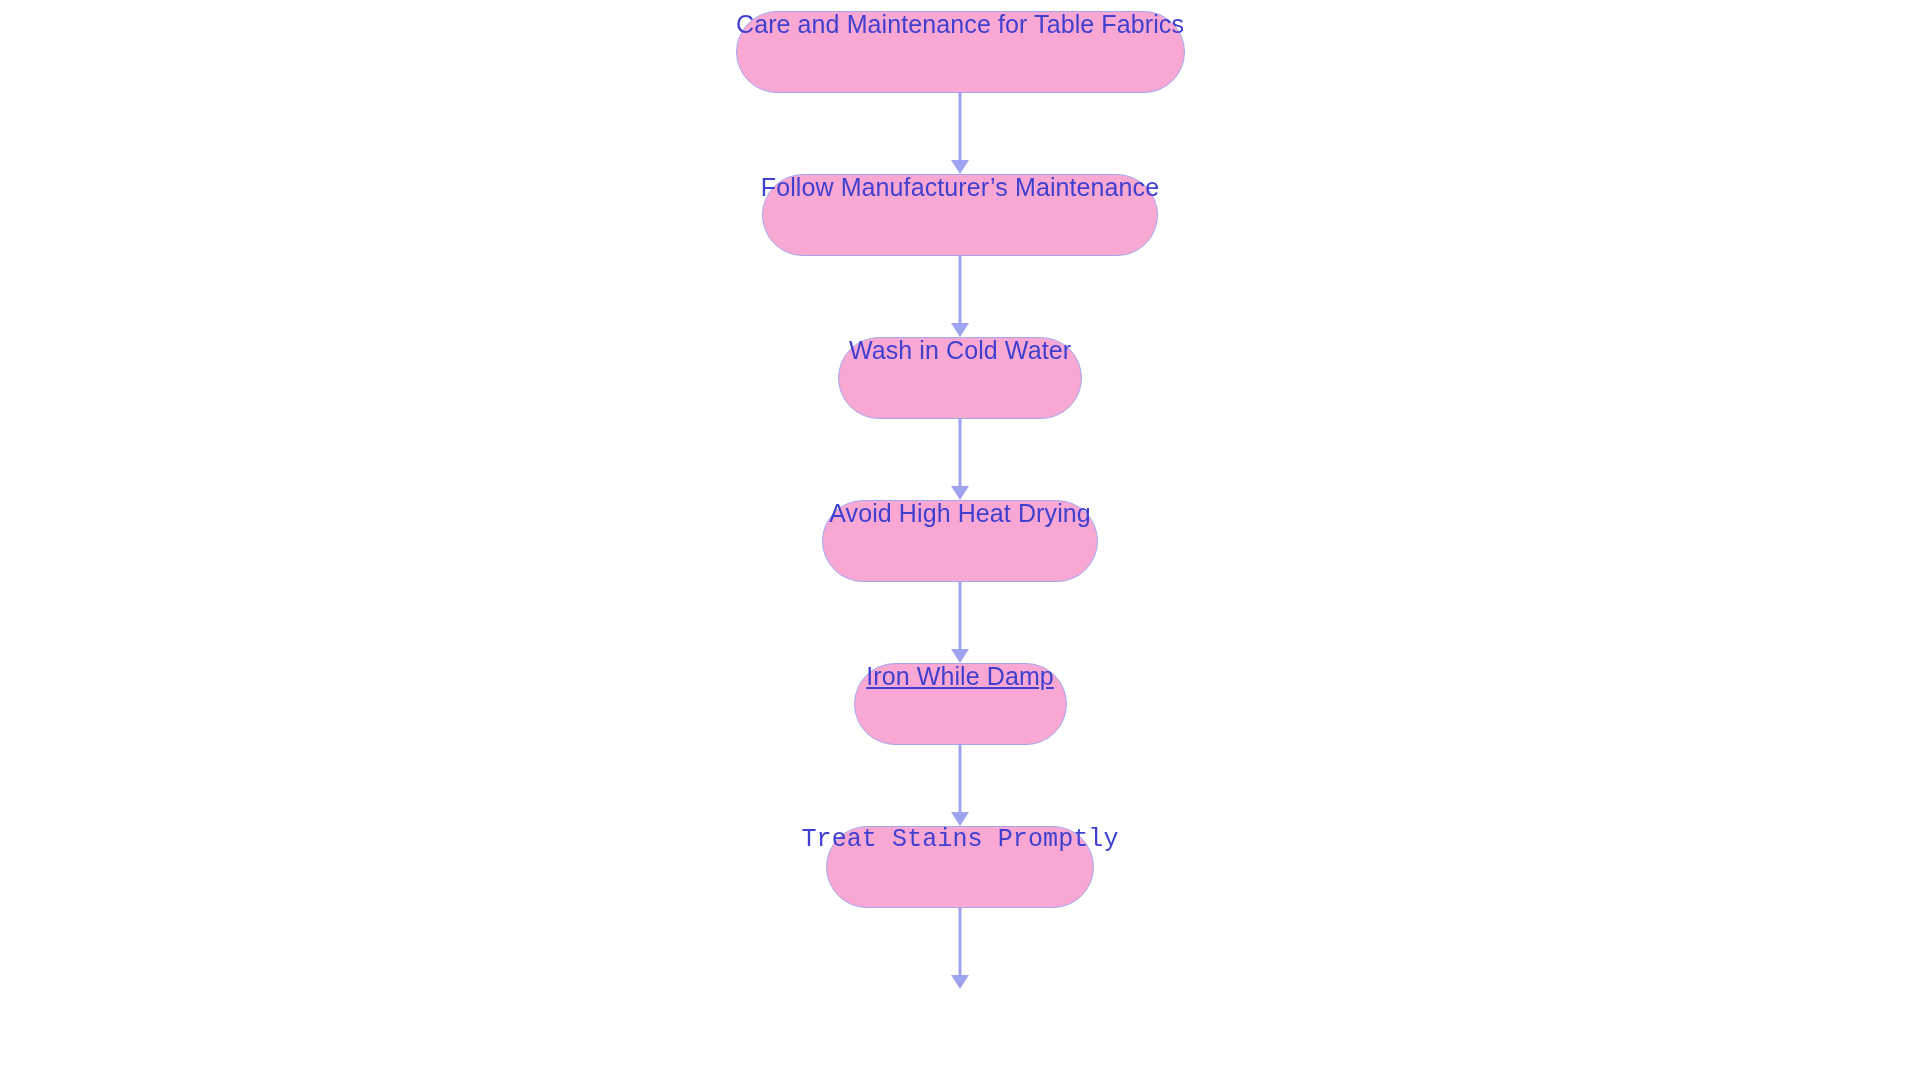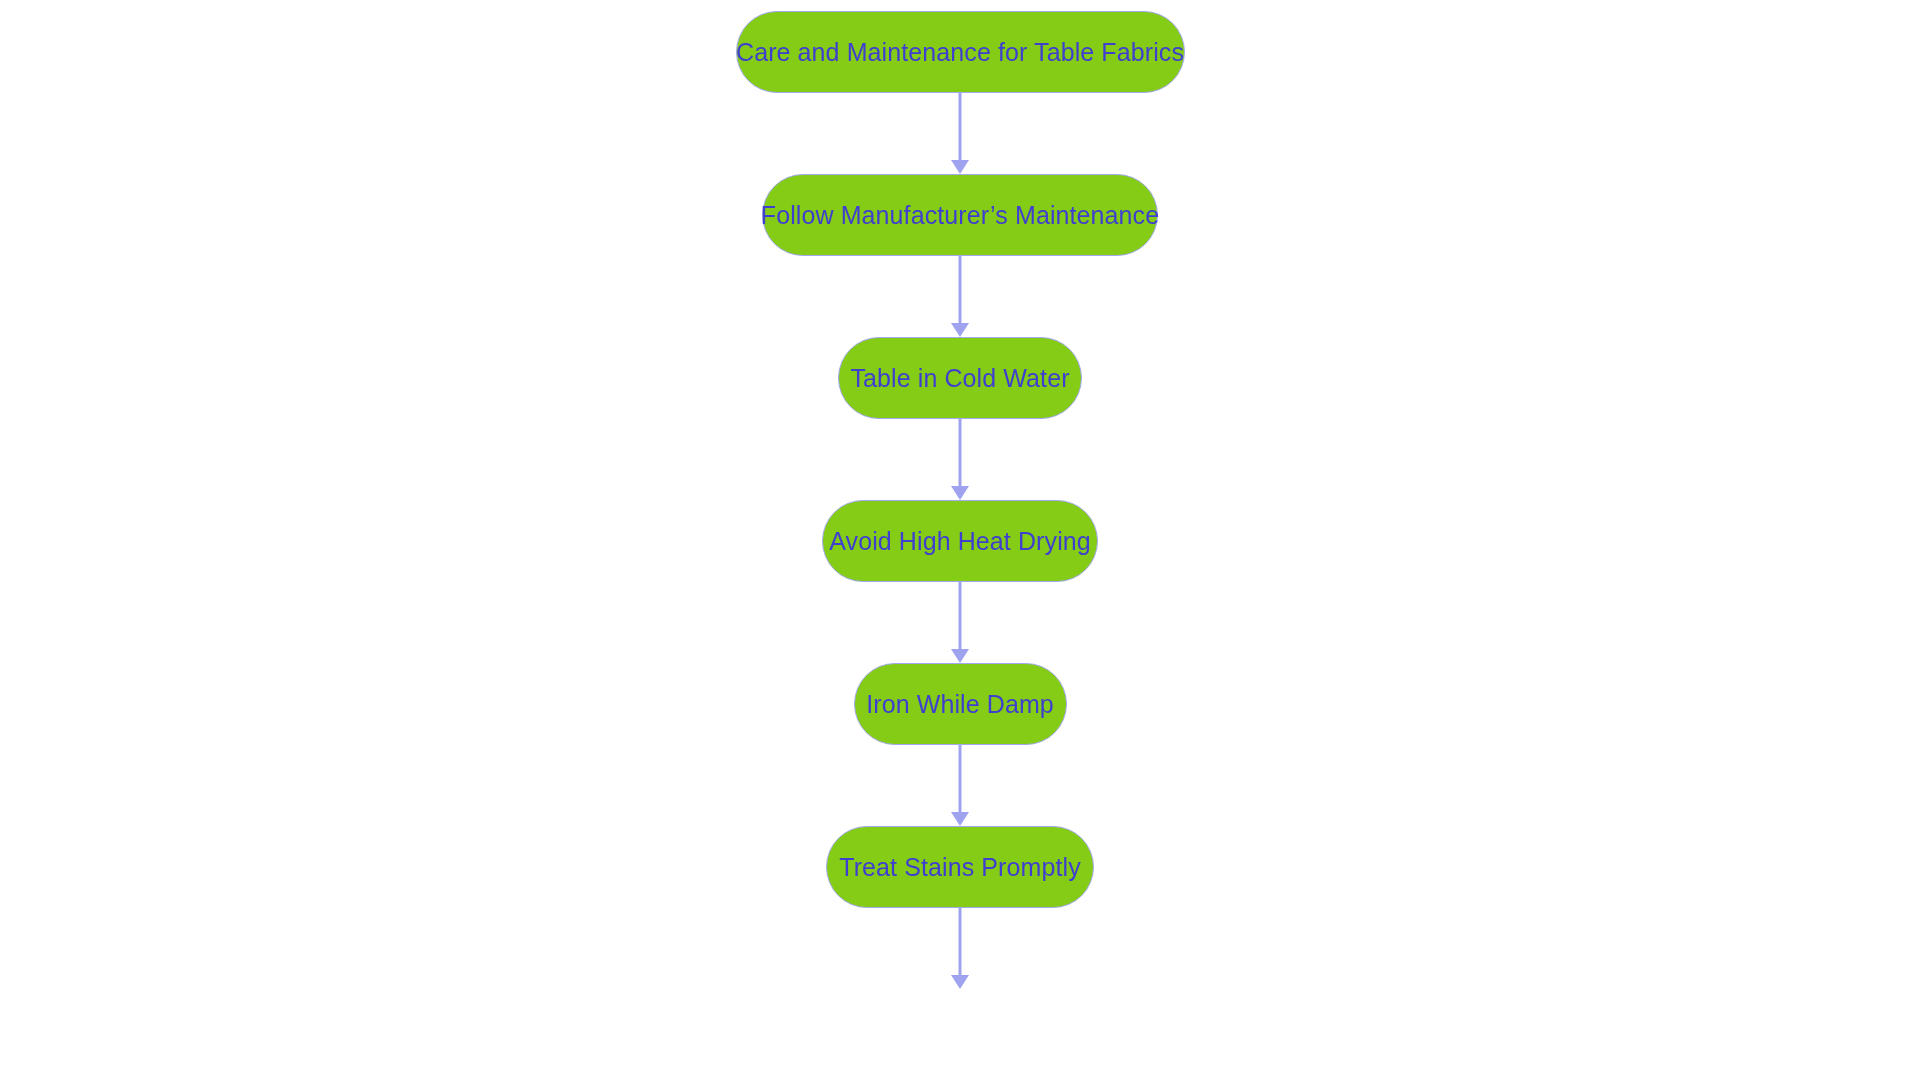--- a/index.html
+++ b/index.html
@@ -23,25 +23,25 @@
     display: flex;
     flex-direction: column;
     align-items: center;
     box-sizing: border-box;
     padding-top: 11px;
   }
 
   .node {
     box-sizing: border-box;
     height: 82px;
-    background: #84cc16;
+    background: #f9a8d4;
     border: 1.4px solid #a3a8ee;
     border-radius: 41px;
     display: flex;
-    align-items: center;
+    align-items: flex-start;
     justify-content: center;
     padding: 0 38px;
     color: #3f3fd0;
     font-family: "Liberation Sans", sans-serif;
     font-size: 25px;
     font-weight: 400;
     letter-spacing: 0.1px;
     white-space: nowrap;
     line-height: 1;
   }
@@ -97,47 +97,47 @@
   <div class="node" style="width:396px;">
     <span class="node-label">Follow Manufacturer’s Maintenance</span>
   </div>
 
   <div class="connector">
     <div class="connector-line"></div>
     <div class="connector-arrow"></div>
   </div>
 
   <div class="node" style="width:244px;">
-    <span class="node-label">Table in Cold Water</span>
+    <span class="node-label">Wash in Cold Water</span>
   </div>
 
   <div class="connector">
     <div class="connector-line"></div>
     <div class="connector-arrow"></div>
   </div>
 
   <div class="node" style="width:276px;">
     <span class="node-label">Avoid High Heat Drying</span>
   </div>
 
   <div class="connector">
     <div class="connector-line"></div>
     <div class="connector-arrow"></div>
   </div>
 
-  <div class="node" style="width:213px;">
+  <div class="node" style="width:213px;text-decoration:underline;">
     <span class="node-label">Iron While Damp</span>
   </div>
 
   <div class="connector">
     <div class="connector-line"></div>
     <div class="connector-arrow"></div>
   </div>
 
-  <div class="node" style="width:268px;">
+  <div class="node" style="width:268px;font-family:Liberation Mono, monospace;">
     <span class="node-label">Treat Stains Promptly</span>
   </div>
 
   <div class="connector">
     <div class="connector-line"></div>
     <div class="connector-arrow"></div>
   </div>
 
 
 </div>

